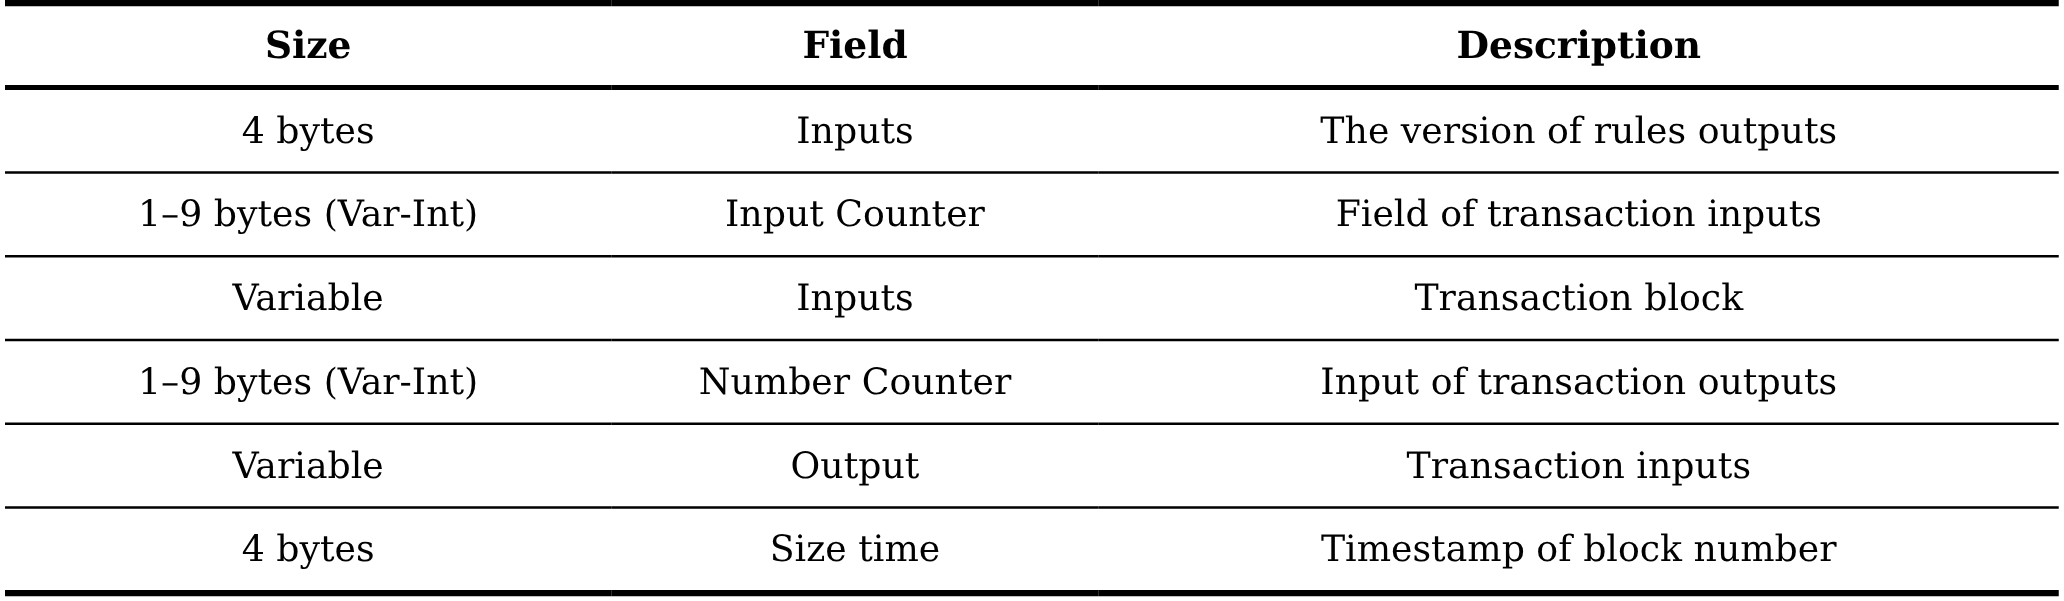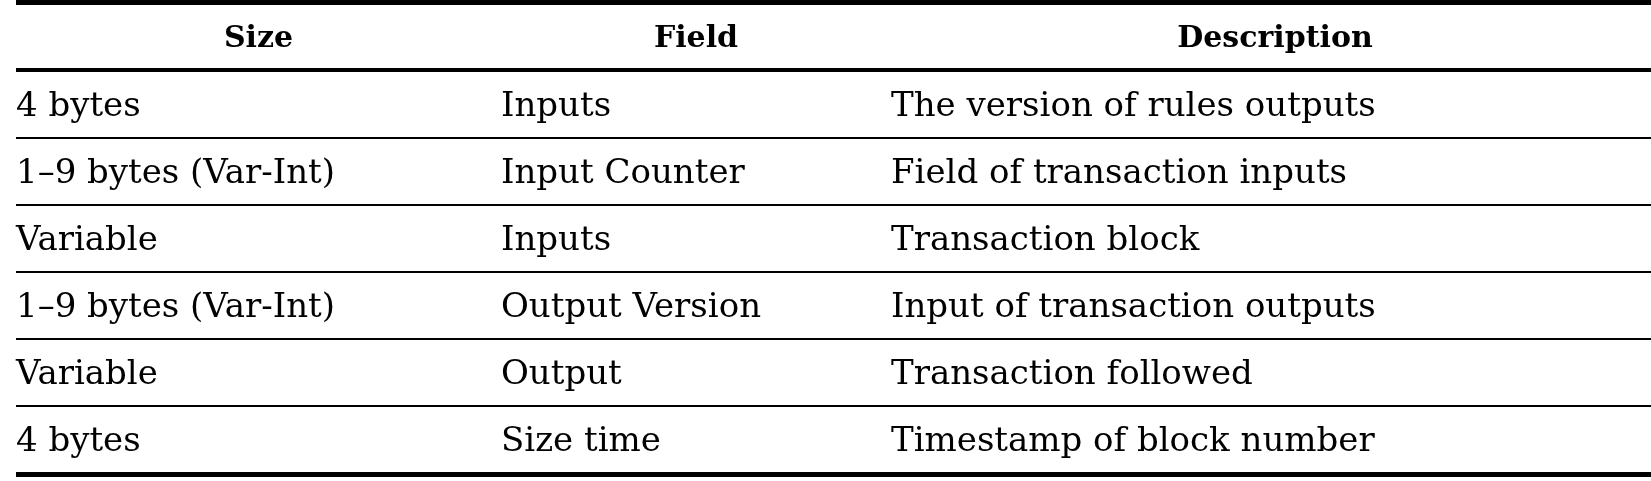--- a/index.html
+++ b/index.html
@@ -13,21 +13,21 @@
     font-family: "DejaVu Serif", "Liberation Serif", serif;
     color: #000000;
     overflow: hidden;
   }
 
   .table-wrap {
     position: relative;
     width: 1524px;
     height: 481px;
     box-sizing: border-box;
-    padding: 0 16px;
+    padding: 0 4px;
   }
 
   table.booktabs {
     width: 1643px;
     border-collapse: collapse;
     table-layout: fixed;
     margin: 0;
   }
 
   table.booktabs col.col-size  { width: 485px; }
@@ -49,22 +49,22 @@
   thead tr.header-row th {
     border-top: 5px solid #000000;
   }
   
   thead tr.header-row th {
     border-bottom: 4px solid #000000;
   }
 
   tbody tr.data-row td {
     font-weight: normal;
-    font-size: 34px;
-    text-align: left;
+    font-size: 29px;
+    text-align: center;
     padding: 0;
     height: 65px;
     line-height: 65px;
     vertical-align: middle;
     white-space: nowrap;
     border-bottom: 2px solid #000000;
   }
 
   tbody tr.data-row:last-child td {
     border-bottom: 5px solid #000000;
@@ -129,35 +129,35 @@
         </td>
         <td>
           <span class="cell-text">Transaction block</span>
         </td>
       </tr>
       <tr class="data-row">
         <td>
           <span class="cell-text">1–9 bytes (Var-Int)</span>
         </td>
         <td>
-          <span class="cell-text">Output Version</span>
+          <span class="cell-text">Number Counter</span>
         </td>
         <td>
           <span class="cell-text">Input of transaction outputs</span>
         </td>
       </tr>
       <tr class="data-row">
         <td>
           <span class="cell-text">Variable</span>
         </td>
         <td>
           <span class="cell-text">Output</span>
         </td>
         <td>
-          <span class="cell-text">Transaction followed</span>
+          <span class="cell-text">Transaction inputs</span>
         </td>
       </tr>
       <tr class="data-row">
         <td>
           <span class="cell-text">4 bytes</span>
         </td>
         <td>
           <span class="cell-text">Size time</span>
         </td>
         <td>

